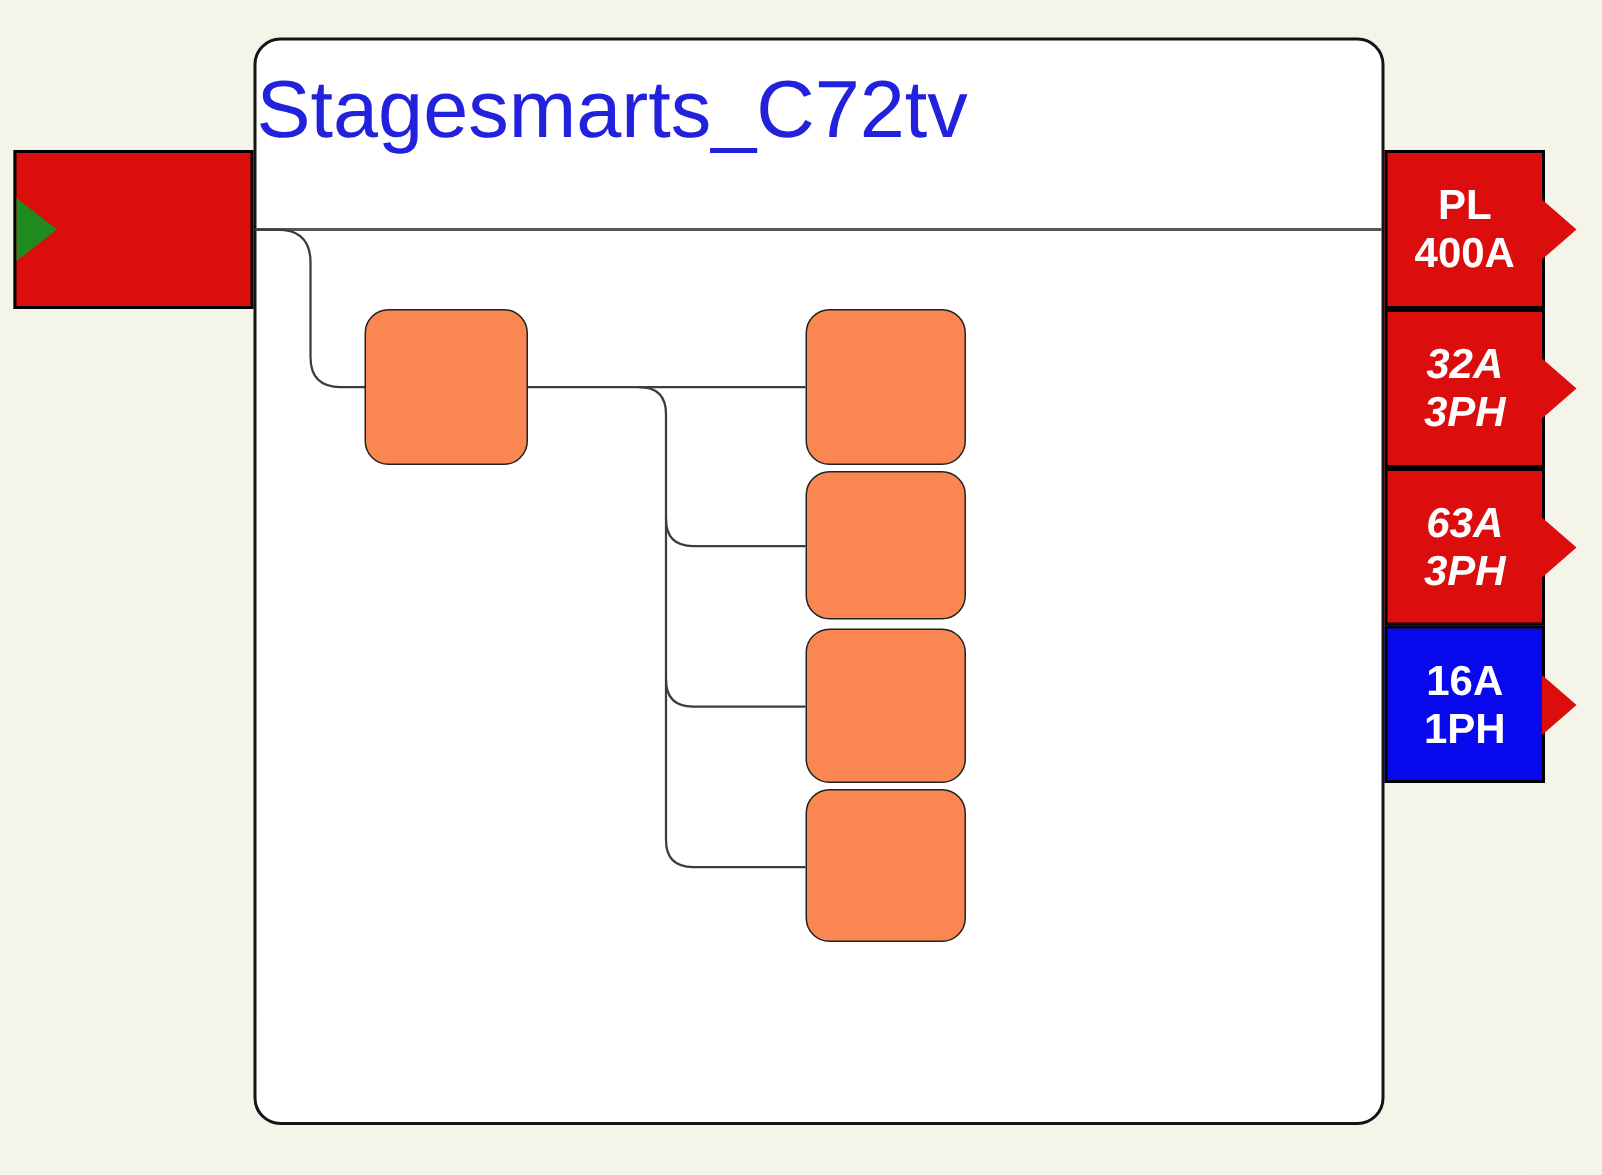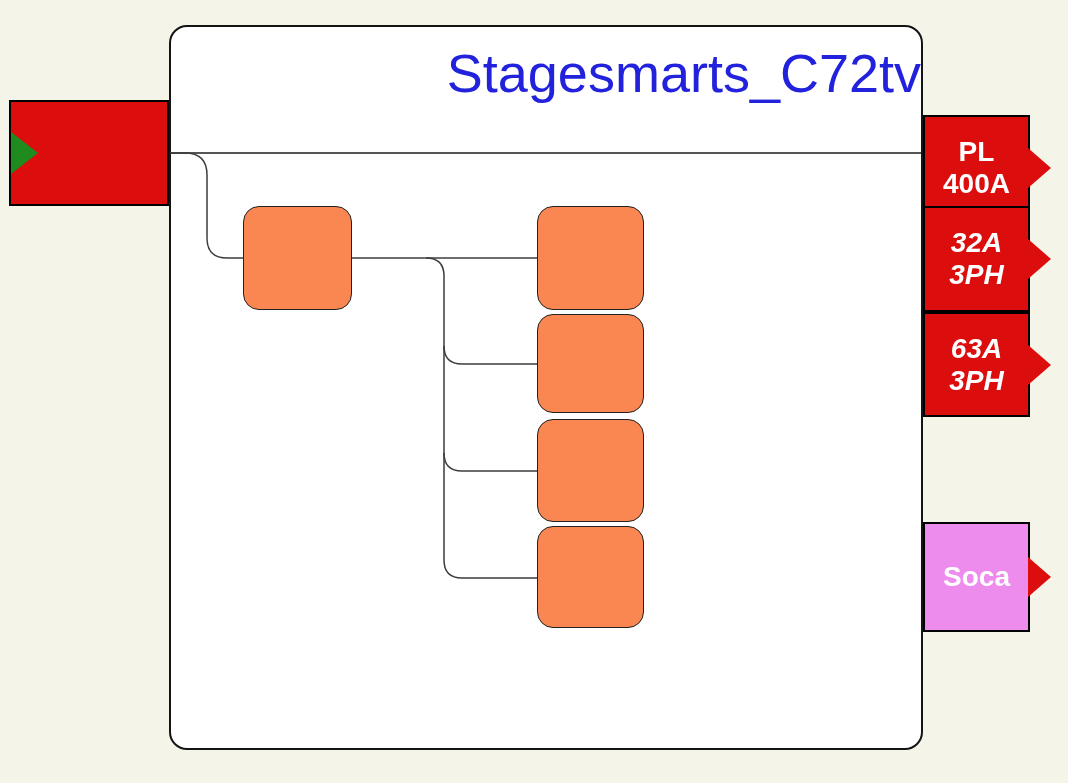--- a/index.html
+++ b/index.html
@@ -1,20 +1,20 @@
 <!DOCTYPE html>
 <html><head>
 <meta charset="utf-8">
 <style>
   html,body{margin:0;padding:0;}
   body{font-family:"Liberation Sans", sans-serif;}
   .canvas{position:relative;width:1068px;height:783px;overflow:hidden;}
   .panel{position:absolute;left:169px;top:25px;width:754px;height:725px;
          box-sizing:border-box;border:2px solid #141414;border-radius:18px;}
-  .title{position:absolute;left:0;top:16px;width:100%;text-align:right;
+  .title{position:absolute;left:0;top:16px;width:100%;text-align:left;
          font-size:54px;line-height:60px;letter-spacing:0px;}
   .divider{position:absolute;left:0;top:125px;width:100%;height:2px;background:#555;}
   .wires{position:absolute;left:0;top:0;pointer-events:none;}
   .breaker{position:absolute;box-sizing:border-box;border:1.5px solid #222;border-radius:16px;}
   .input-conn{position:absolute;left:9px;top:100px;width:160px;height:106px;
               box-sizing:border-box;border:2px solid #000;}
   .input-tri{position:absolute;left:0;top:50%;transform:translateY(-50%);
              width:0;height:0;border-top:21px solid transparent;
              border-bottom:21px solid transparent;border-left:27px solid transparent;}
   .out{position:absolute;left:923px;width:107px;box-sizing:border-box;border:2px solid #000;
@@ -48,34 +48,34 @@
       <path d="M 444 453 Q 444 471 462 471 H 537"></path>
     </g>
   </svg>
 
   <div class="breaker" style="left: 243px; top: 206px; width: 109px; height: 104px; background-color: rgb(250, 135, 81);"></div>
   <div class="breaker" style="left: 537px; top: 206px; width: 107px; height: 104px; background-color: rgb(250, 135, 81);"></div>
   <div class="breaker" style="left: 537px; top: 314px; width: 107px; height: 99px; background-color: rgb(250, 135, 81);"></div>
   <div class="breaker" style="left: 537px; top: 419px; width: 107px; height: 103px; background-color: rgb(250, 135, 81);"></div>
   <div class="breaker" style="left: 537px; top: 526px; width: 107px; height: 102px; background-color: rgb(250, 135, 81);"></div>
 
-  <div class="out" style="top: 100px; height: 106px; background-color: rgb(220, 13, 13); color: rgb(255, 255, 255); margin-top: 15px;">
+  <div class="out" style="top: 100px; height: 106px; background-color: rgb(220, 13, 13); color: rgb(255, 255, 255);">
     <span>PL</span>
     <span>400A</span>
     <i class="arrow" style="border-left-color: rgb(220, 13, 13);"></i>
   </div>
   <div class="out" style="top: 206px; height: 106px; background-color: rgb(220, 13, 13); color: rgb(255, 255, 255); font-style: italic;">
     <span>32A</span>
     <span>3PH</span>
     <i class="arrow" style="border-left-color: rgb(220, 13, 13);"></i>
   </div>
   <div class="out" style="top: 312px; height: 105px; background-color: rgb(220, 13, 13); color: rgb(255, 255, 255); font-style: italic;">
     <span>63A</span>
     <span>3PH</span>
     <i class="arrow" style="border-left-color: rgb(220, 13, 13);"></i>
   </div>
-  <div class="out" style="top: 522px; height: 110px; background-color: rgb(238, 140, 238); color: rgb(255, 255, 255);">
-    <span>Soca</span>
-    <span></span>
+  <div class="out" style="top: 417px; height: 105px; background-color: rgb(9, 9, 238); color: rgb(255, 255, 255);">
+    <span>16A</span>
+    <span>1PH</span>
     <i class="arrow" style="border-left-color: rgb(220, 13, 13);"></i>
   </div>
 
 </div>
 
 </body></html>

